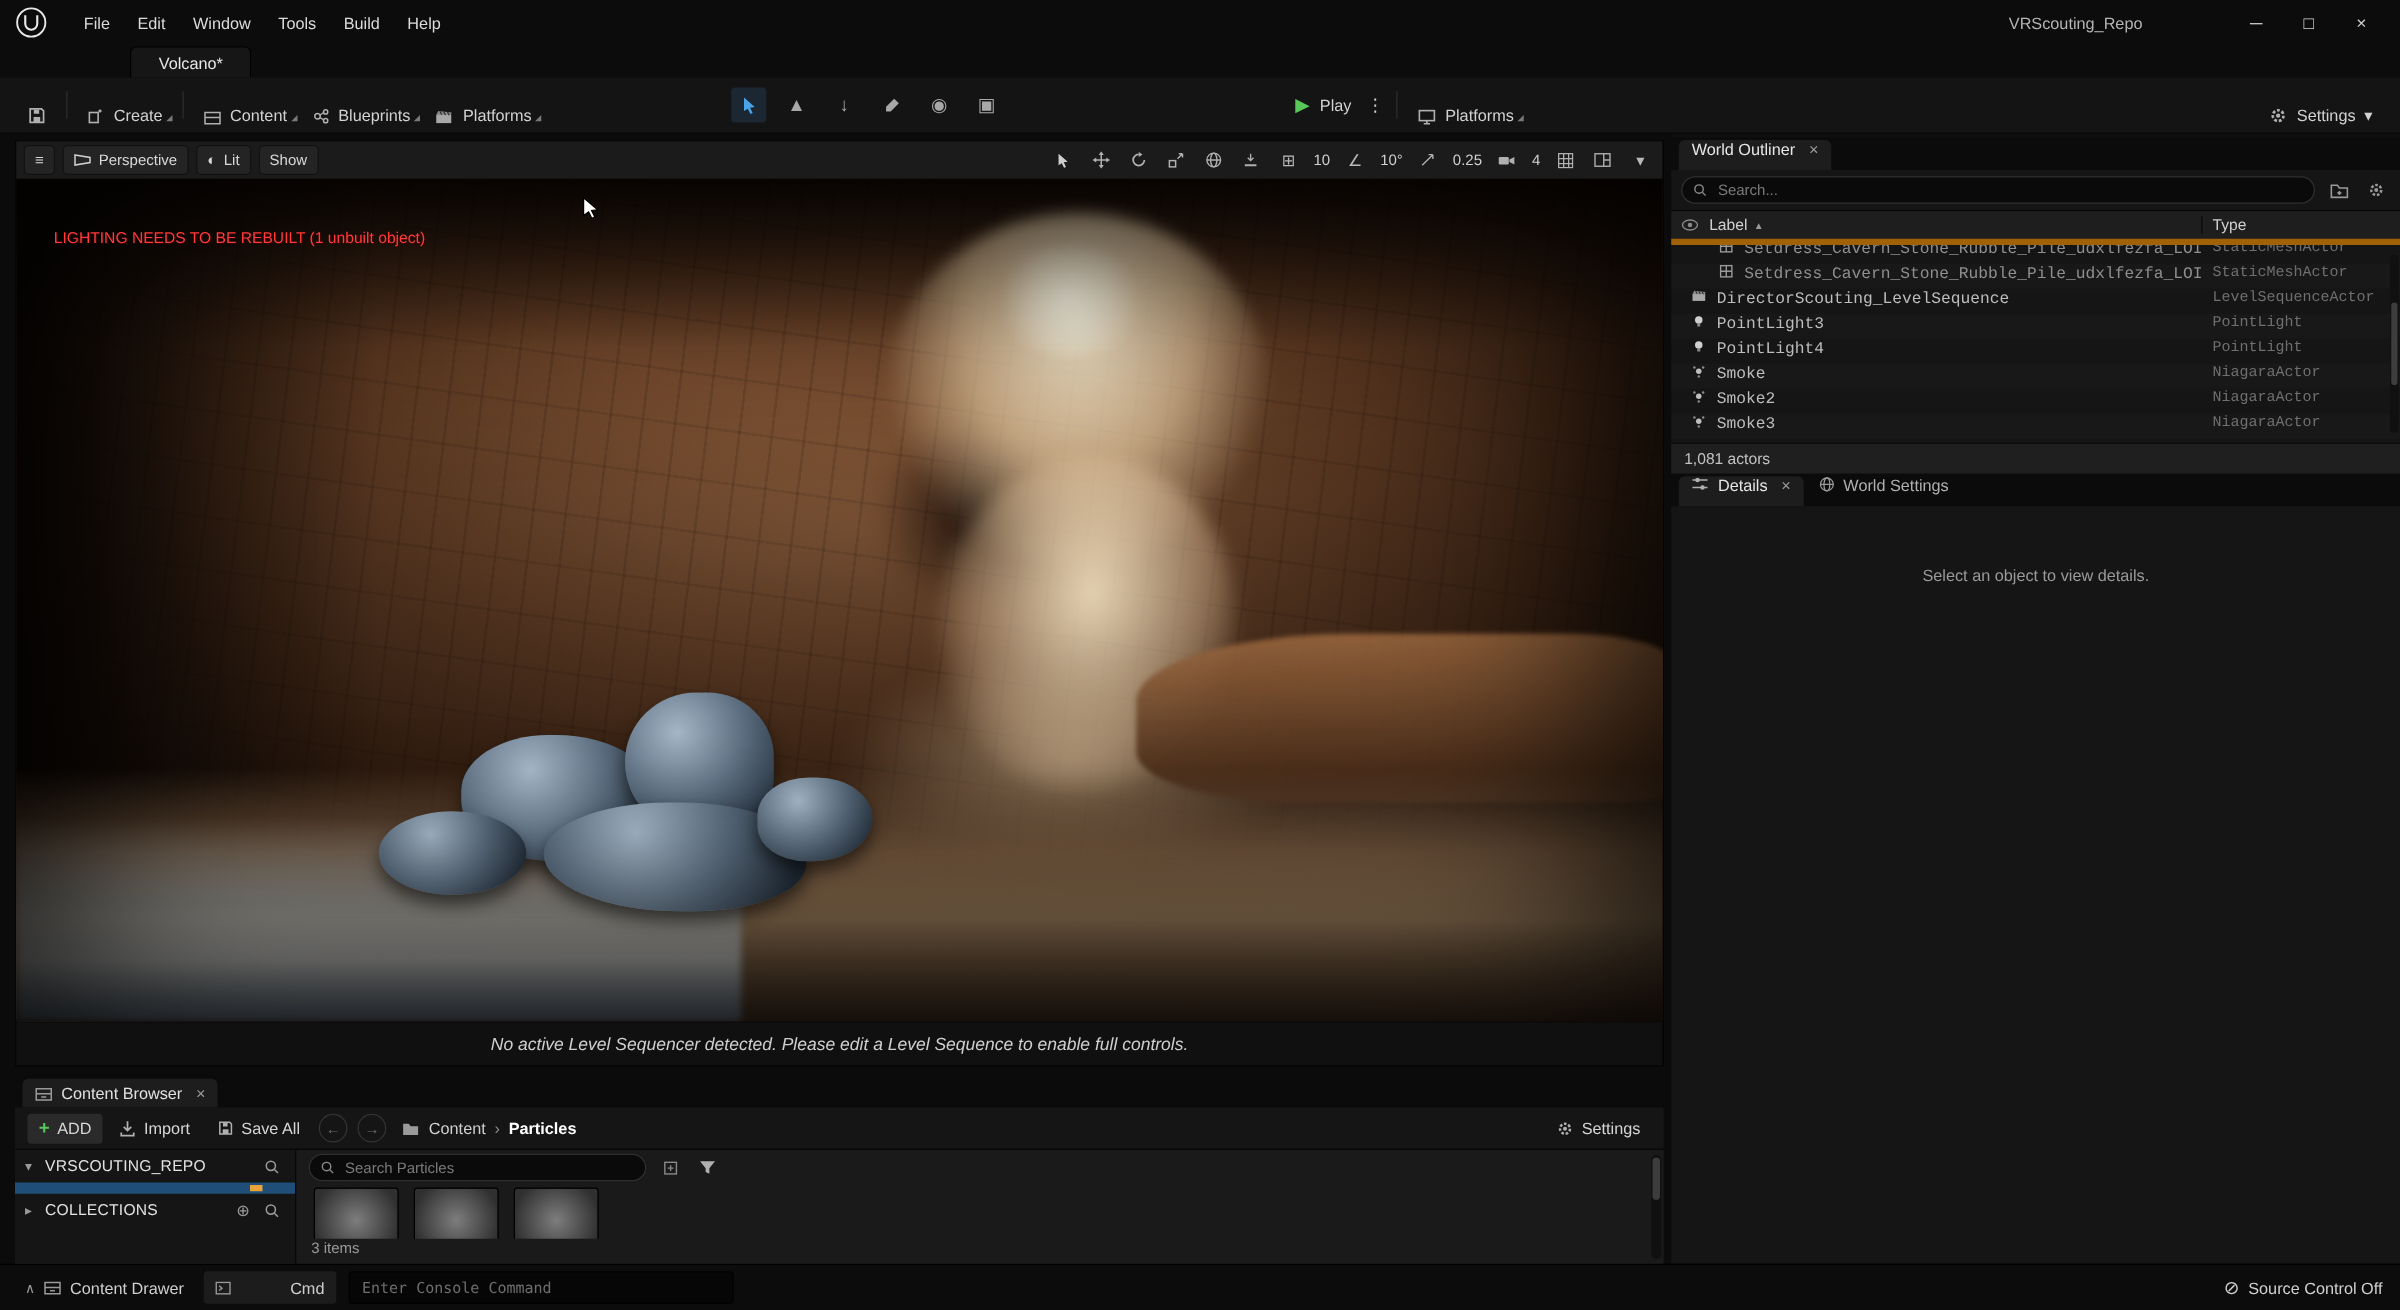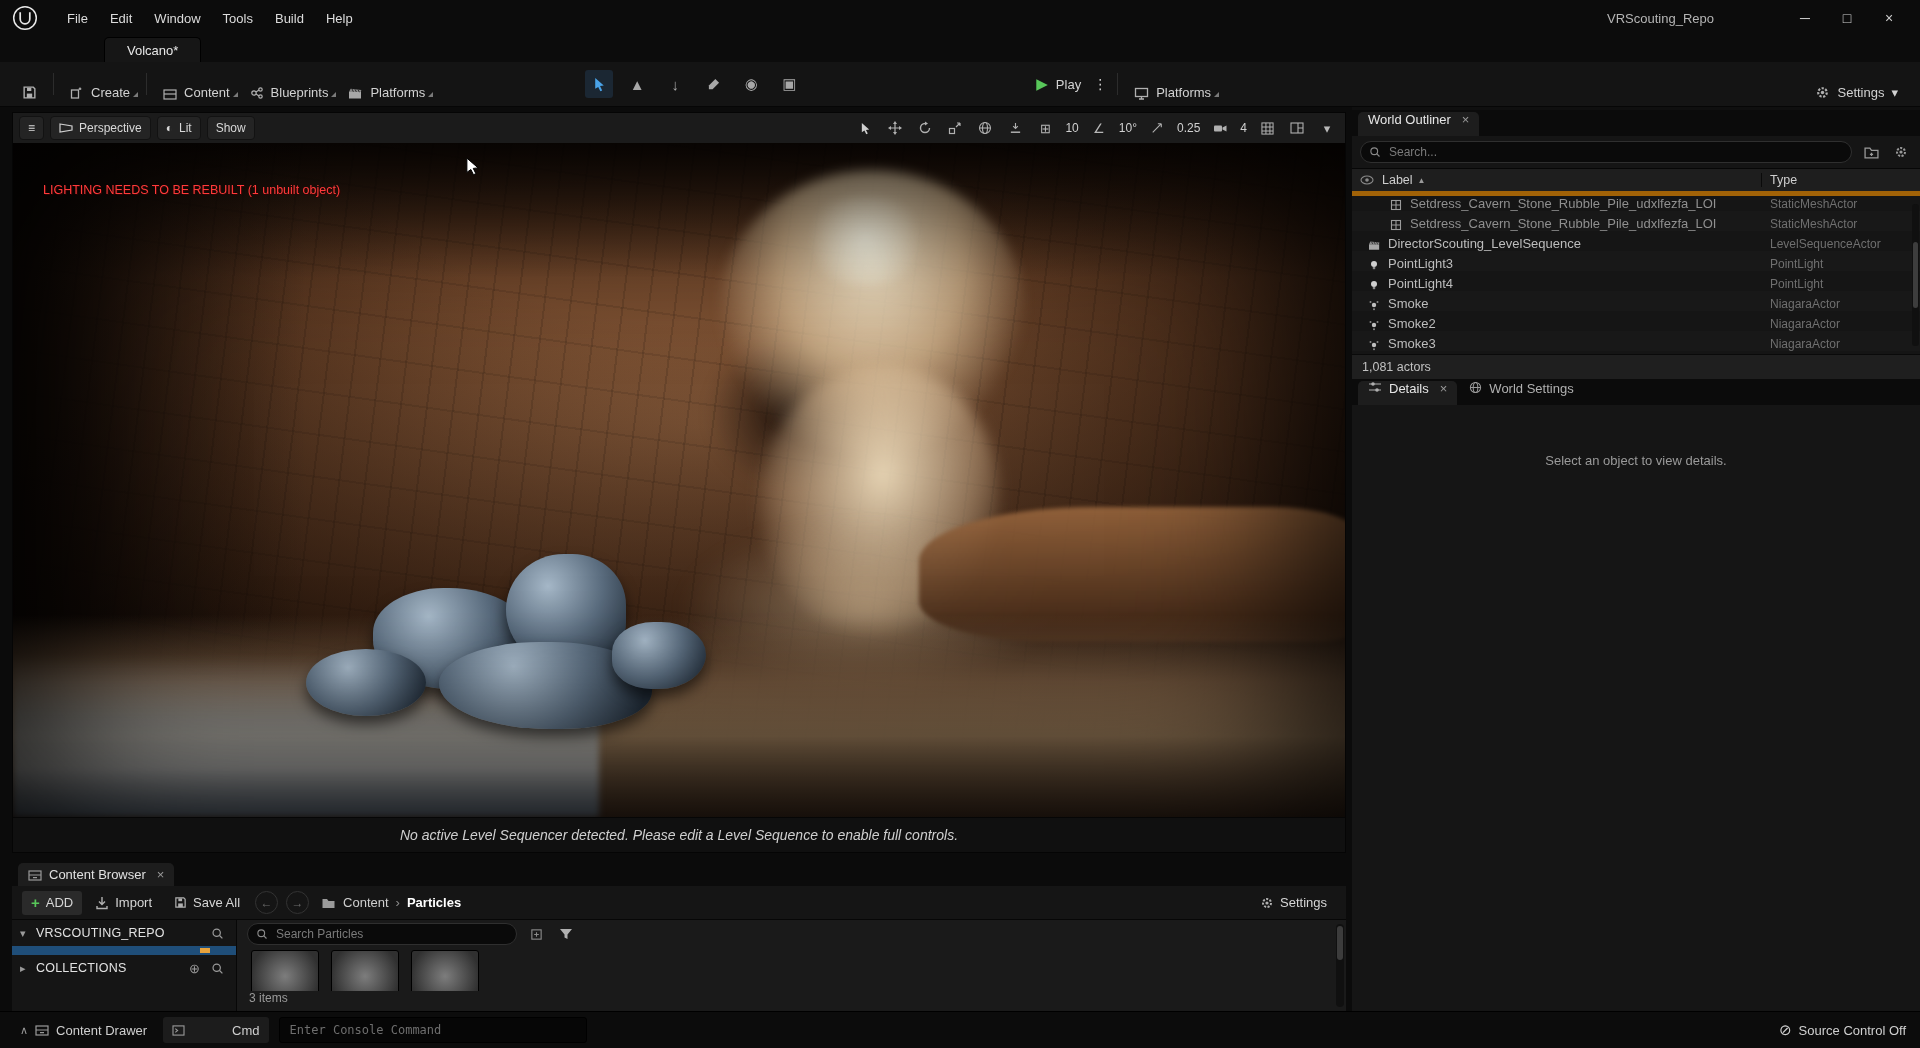--- a/index.html
+++ b/index.html
@@ -112,21 +112,21 @@
   .out-toolbar .searchbox{flex:1;}
   .out-toolbar .searchbox input{width:100%;}
   .minibtn{width:22px;height:22px;display:flex;align-items:center;justify-content:center;}
   .out-header{height:22px;background:#1e1e1e;display:flex;align-items:center;border-bottom:5px solid #a16207;font-size:12.5px;color:#cfcfcf;}
   .eyecol{width:30px;display:flex;justify-content:center;}
   .labelcol{flex:1;display:flex;align-items:center;gap:5px;}
   .sortglyph{font-size:8px;color:#9a9a9a;}
   .typecol{flex:0 0 150px;border-left:1px solid #0a0a0a;padding-left:8px;}
   .out-rows-clip{height:158px;overflow:hidden;background:#151515;position:relative;}
   .out-rows{margin-top:-5px;}
-  .outrow{height:20px;display:flex;align-items:flex-end;font-size:13px;color:#bdbdbd;}
+  .outrow{height:20px;display:flex;align-items:flex-start;font-size:13px;color:#bdbdbd;font-family:Liberation Mono, monospace;}
   .outrow:nth-child(even){background:#181818;}
   .outrow .icon{width:16px;display:flex;justify-content:center;margin-right:6px;}
   .outrow .rlabel{flex:1;white-space:nowrap;overflow:hidden;min-width:0;}
   .outrow .rtype{flex:0 0 150px;color:#6f6f6f;font-size:12px;padding-left:8px;white-space:nowrap;overflow:hidden;}
   .indent0{padding-left:36px;}
   .indent1{padding-left:14px;}
   .dim .rlabel{color:#8f8f8f;}
   .outscroll{position:absolute;right:1px;top:8px;width:7px;height:142px;background:#101010;border-radius:3px;}
   .outscroll .thumbbar{position:absolute;left:1px;right:1px;top:38px;height:66px;background:#3d3d3d;border-radius:3px;}
   .actorsbar{height:24px;background:#1f1f1f;display:flex;align-items:center;padding:0 10px;color:#c2c2c2;font-size:12.5px;border-top:1px solid #0a0a0a;}

